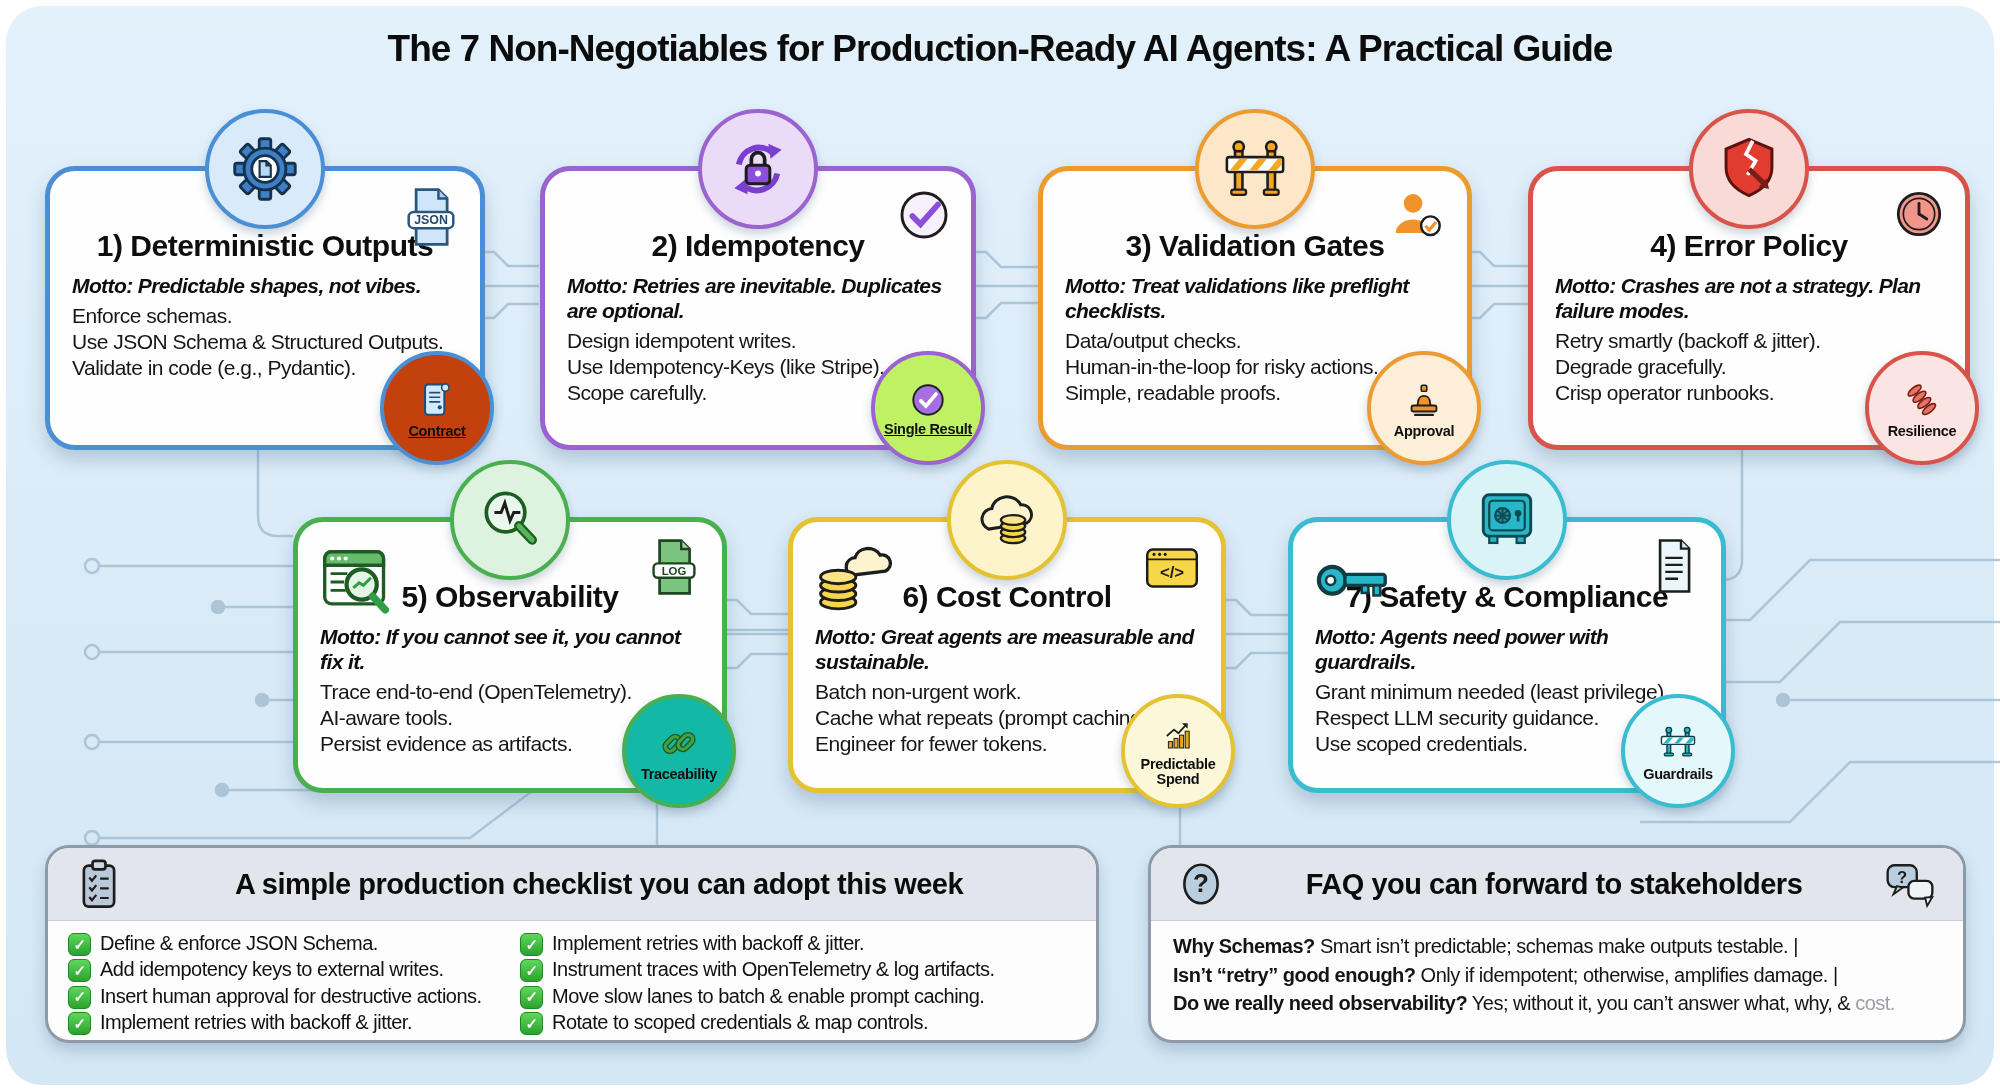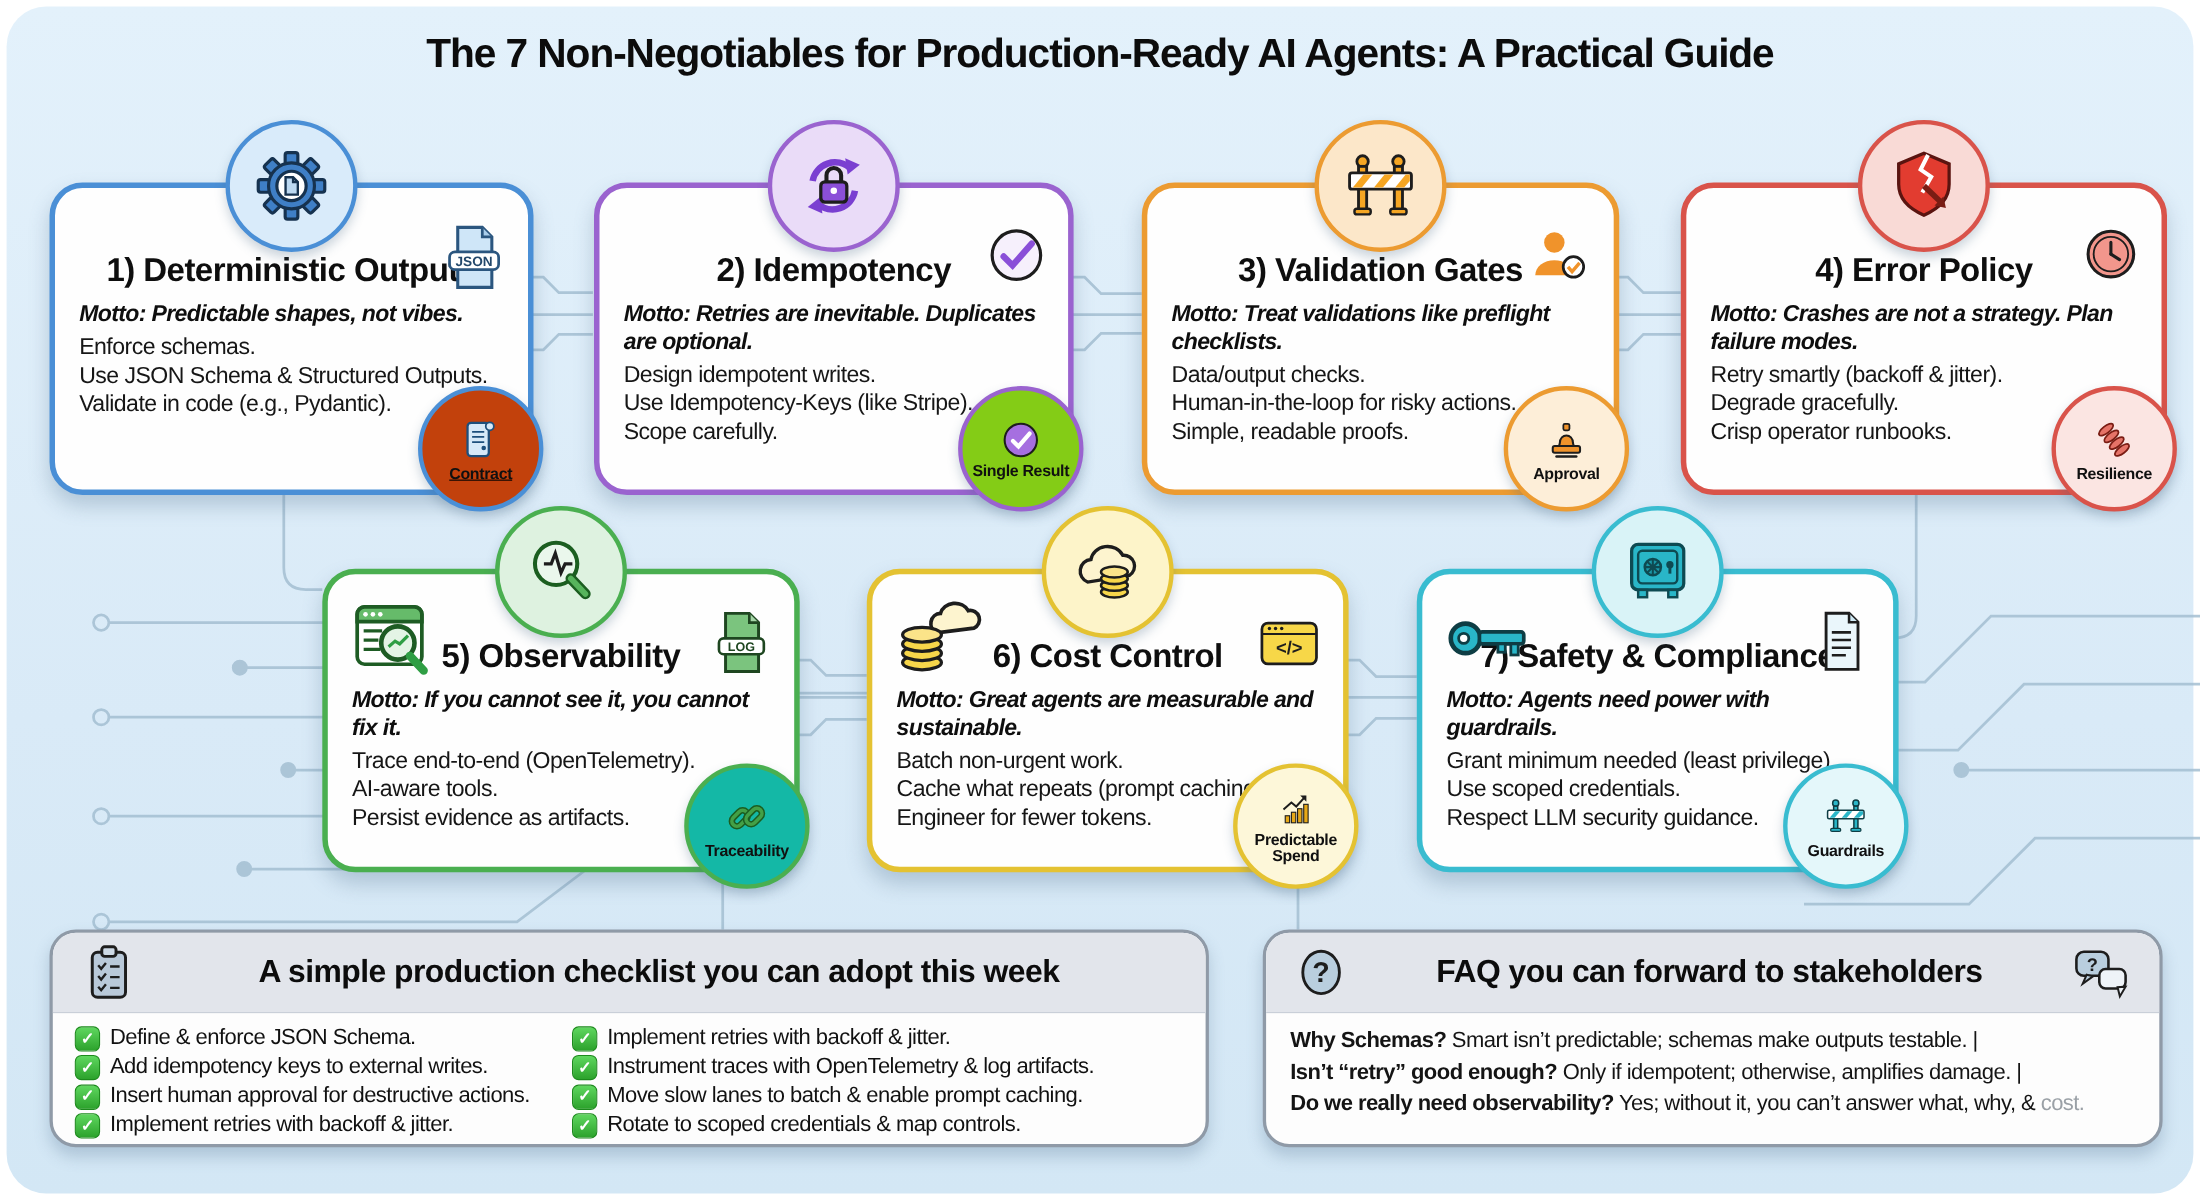--- a/index.html
+++ b/index.html
@@ -6,26 +6,26 @@
   #canvas{position:relative;width:2000px;height:1091px;background:#fff;font-family:"Liberation Sans",sans-serif;overflow:hidden;}
   .board{position:absolute;inset:6px;border-radius:36px;background:linear-gradient(180deg,#e3f1fb 0%,#d9eaf7 60%,#d3e7f5 100%);}
   .bg-traces{position:absolute;inset:0;z-index:1;}
   .main-title{position:absolute;top:28px;left:0;right:0;text-align:center;font-size:37px;font-weight:bold;color:#0c0c0c;letter-spacing:-1px;z-index:2;}
   
   .card{position:absolute;background:#fefefe;border:5px solid #888;border-radius:30px;box-shadow:0 10px 18px rgba(90,120,150,.32);z-index:3;}
   .card-title{margin:58px 8px 0;text-align:center;font-size:30px;font-weight:bold;color:#0e0e0e;white-space:nowrap;letter-spacing:-0.5px;}
   .motto{margin:10px 0 5px;padding:0 22px;font-weight:bold;font-size:21px;line-height:1.2;color:#0e0e0e;letter-spacing:-0.6px;font-style:italic;}
   .cbody{padding:0 22px;font-size:21px;line-height:1.24;color:#161616;letter-spacing:-0.5px;}
   .top-icon{position:absolute;top:-62px;left:50%;transform:translateX(-50%);width:112px;height:112px;border-radius:50%;border:4px solid;display:flex;align-items:center;justify-content:center;box-shadow:0 5px 10px rgba(70,100,130,.28);z-index:4;}
-  .corner-icon{position:absolute;top:32px;right:18px;z-index:4;}
+  .corner-icon{position:absolute;top:15px;right:18px;z-index:4;}
   .left-icon{position:absolute;top:18px;left:20px;z-index:4;}
   .badge{position:absolute;right:-14px;bottom:-20px;width:106px;height:106px;border-radius:50%;border:4px solid;display:flex;flex-direction:column;align-items:center;justify-content:center;gap:1px;text-align:center;box-shadow:0 5px 10px rgba(70,100,130,.28);z-index:5;}
   .badge-label{font-size:14.5px;font-weight:bold;line-height:1.02;color:#101010;letter-spacing:-0.3px;}
   .c1{border-color:#4a8fd6;} .c1 .top-icon{border-color:#4a8fd6;background:#d9ebfa;} .c1 .badge{border-color:#4a8fd6;background:#c2410c;text-decoration:underline;}
-  .c2{border-color:#9a63cf;} .c2 .top-icon{border-color:#9a63cf;background:#eadcf8;} .c2 .badge{border-color:#9a63cf;background:#84cc16;}
+  .c2{border-color:#9a63cf;} .c2 .top-icon{border-color:#9a63cf;background:#eadcf8;} .c2 .badge{border-color:#9a63cf;background:#bef264;text-decoration:underline;}
   .c3{border-color:#ec9b31;} .c3 .top-icon{border-color:#ec9b31;background:#fce7c9;} .c3 .badge{border-color:#ec9b31;background:#fdeed8;}
   .c4{border-color:#d9534a;} .c4 .top-icon{border-color:#d9534a;background:#f9dad6;} .c4 .badge{border-color:#d9534a;background:#fbe5e2;}
   .c5{border-color:#4aaf50;} .c5 .top-icon{border-color:#4aaf50;background:#def2e0;} .c5 .badge{border-color:#4aaf50;background:#14b8a6;}
   .c6{border-color:#e4c232;} .c6 .top-icon{border-color:#e4c232;background:#fdf4c9;} .c6 .badge{border-color:#e4c232;background:#fdf7d9;}
   .c7{border-color:#39bcd0;} .c7 .top-icon{border-color:#39bcd0;background:#d9f3f7;} .c7 .badge{border-color:#39bcd0;background:#e4f7fa;}
   #card1{left:45px;top:166px;width:430px;height:274px;}
   #card2{left:540px;top:166px;width:426px;height:274px;}
   #card3{left:1038px;top:166px;width:424px;height:274px;}
   #card4{left:1528px;top:166px;width:432px;height:274px;}
   #card5{left:293px;top:517px;width:424px;height:266px;}
@@ -403,22 +403,22 @@
       <svg width="58" height="58" viewBox="0 0 100 100">
         <path d="M26,6 h36 l14,14 v74 h-50 z" fill="#eaf6fb" stroke="#1d1d1d" stroke-width="4.5"></path>
         <path d="M62,6 v14 h14" fill="#cfe9f4" stroke="#1d1d1d" stroke-width="4"></path>
         <path d="M35,36 h30 M35,48 h30 M35,60 h30 M35,72 h22" stroke="#1d1d1d" stroke-width="4"></path>
       </svg>
     </div>
     <h2 class="card-title">7) Safety &amp; Compliance</h2>
     <p class="motto">Motto: Agents need power with guardrails.</p>
     <div class="cbody">
       <div>Grant minimum needed (least privilege).</div>
+      <div>Respect LLM security guidance.</div>
       <div>Use scoped credentials.</div>
-      <div>Respect LLM security guidance.</div>
     </div>
     <div class="badge">
       <svg width="46" height="46" viewBox="0 0 100 100">
         <circle cx="30" cy="22" r="6" fill="#29b6c8" stroke="#0e3d44" stroke-width="3"></circle>
         <circle cx="70" cy="22" r="6" fill="#29b6c8" stroke="#0e3d44" stroke-width="3"></circle>
         <rect x="26" y="28" width="8" height="48" fill="#29b6c8" stroke="#0e3d44" stroke-width="3"></rect>
         <rect x="66" y="28" width="8" height="48" fill="#29b6c8" stroke="#0e3d44" stroke-width="3"></rect>
         <rect x="20" y="72" width="20" height="6" rx="3" fill="#29b6c8" stroke="#0e3d44" stroke-width="2.5"></rect>
         <rect x="60" y="72" width="20" height="6" rx="3" fill="#29b6c8" stroke="#0e3d44" stroke-width="2.5"></rect>
         <rect x="14" y="36" width="72" height="17" rx="3" fill="#fff" stroke="#0e3d44" stroke-width="3"></rect>

